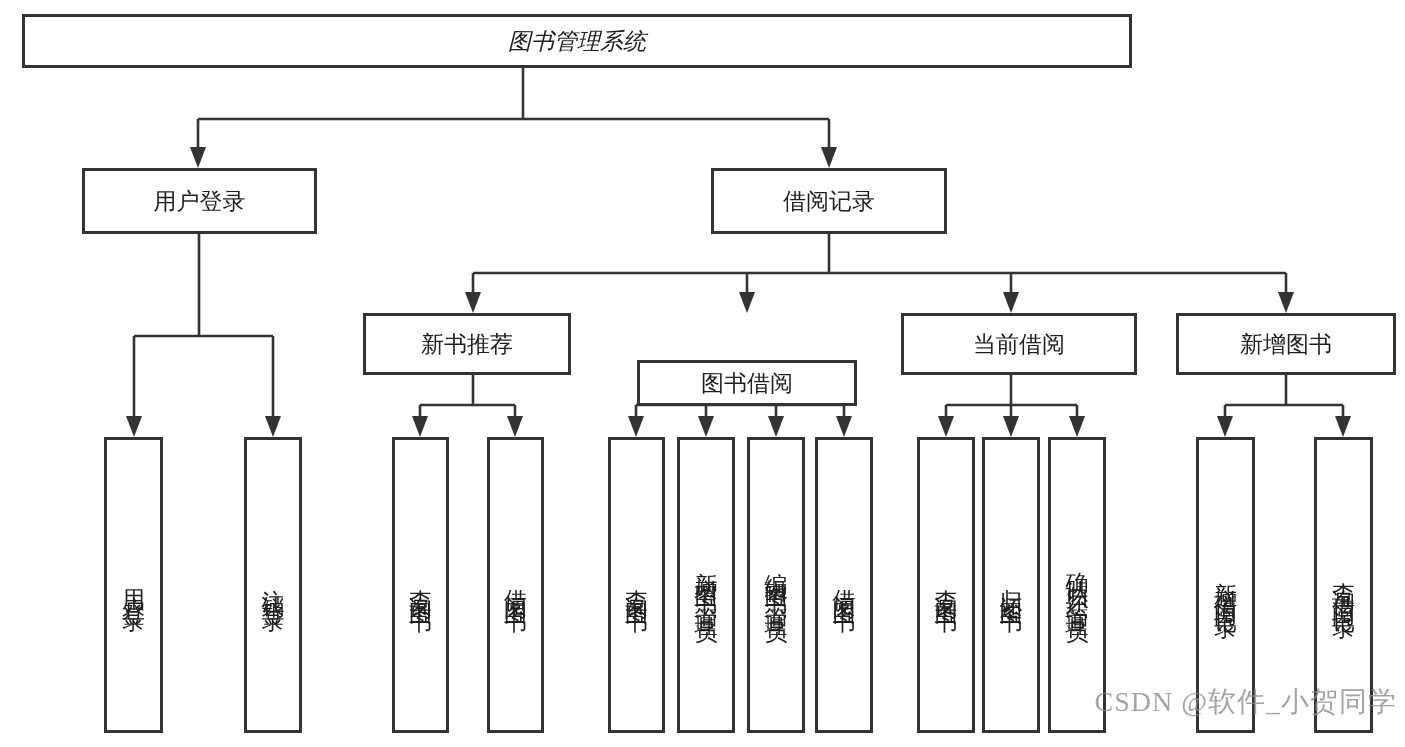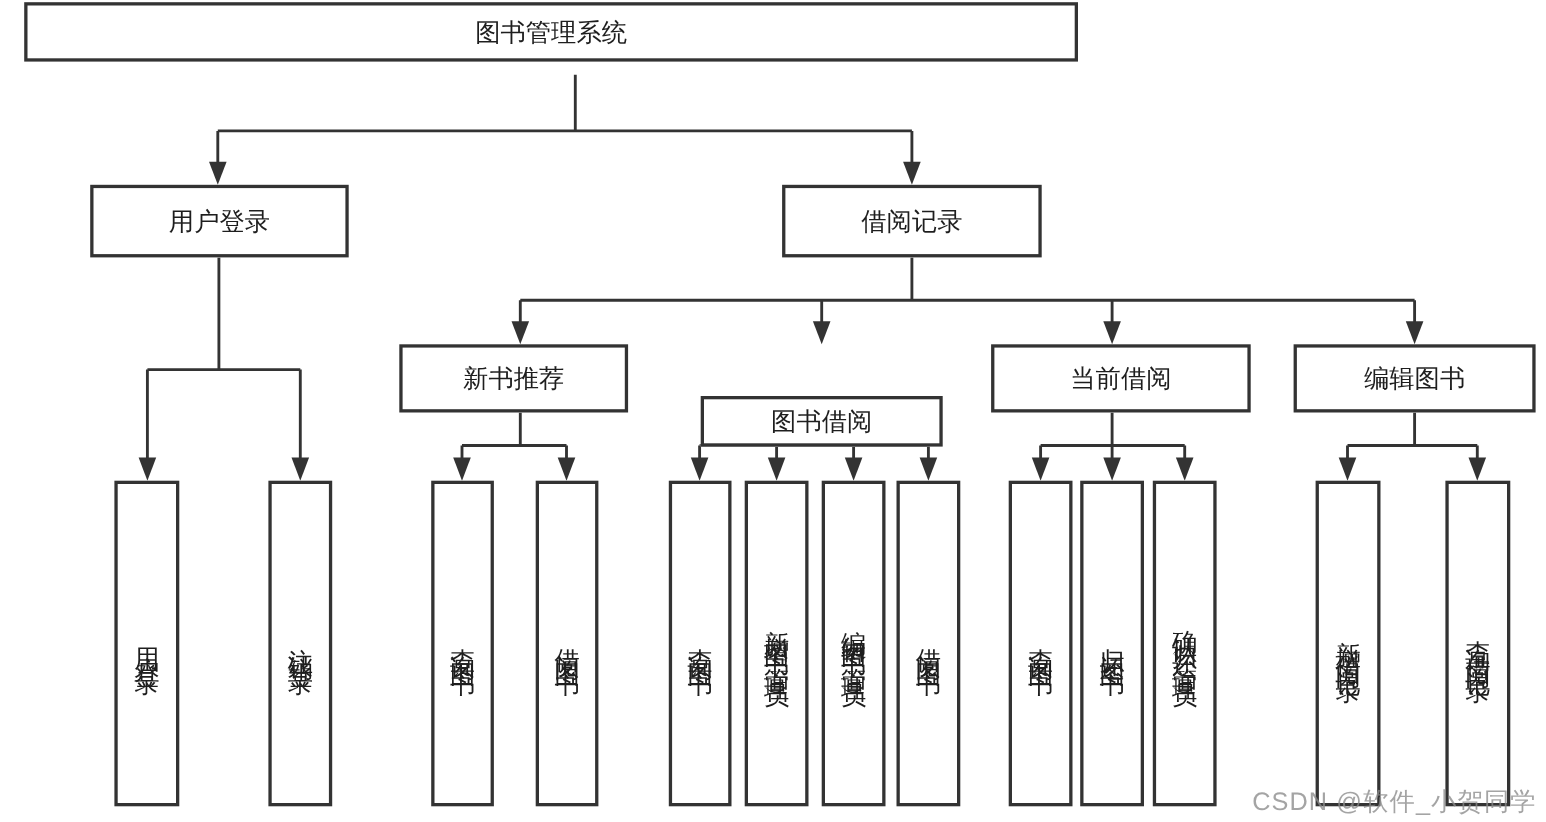--- a/index.html
+++ b/index.html
@@ -28,21 +28,21 @@
     background: #ffffff;
     display: flex;
     align-items: center;
     justify-content: center;
     color: #1e1e1e;
     font-size: 23px;
     z-index: 2;
     white-space: nowrap;
   }
   
-  .node.root          { left: 22px;  top: 2px;  width: 958px; height: 54px; }
+  .node.root          { left: 22px;  top: 14px;  width: 1110px; height: 54px; font-style: italic; }
   .node.user-login    { left: 82px;  top: 168px; width: 235px;  height: 66px; }
   .node.book-mgmt     { left: 711px; top: 168px; width: 236px;  height: 66px; }
   .node.sec-0         { left: 363px; top: 313px; width: 208px;  height: 62px; }
   .node.sec-1         { left: 637px; top: 313px; width: 220px;  height: 46px; margin-top: 47px; }
   .node.sec-2         { left: 901px; top: 313px; width: 236px;  height: 62px; }
   .node.sec-3         { left: 1176px;top: 313px; width: 220px;  height: 62px; }
   
   .node.leaf { top: 437px; height: 296px; }
   .node.leaf span {
     writing-mode: vertical-rl;
@@ -60,26 +60,27 @@
   .leaf.l-bb-borrow { left: 815px;  width: 58px; }
   .leaf.l-cb-query  { left: 917px;  width: 58px; }
   .leaf.l-cb-return { left: 982px;  width: 58px; }
   .leaf.l-cb-confirm{ left: 1048px; width: 58px; }
   .leaf.l-br-add    { left: 1196px; width: 59px; }
   .leaf.l-br-query  { left: 1314px; width: 59px; }
 
   .watermark {
     position: absolute;
     right: 8px;
-    top: 713px;
+    top: 683px;
     z-index: 3;
-    font-size: 23px;
+    font-size: 28px;
     color: rgba(138, 138, 138, 0.78);
     letter-spacing: 1px;
     white-space: nowrap;
+    font-family: Liberation Serif, serif;
   }
 </style>
 </head>
 <body>
 
 <div class="canvas">
 
   <svg class="connectors" width="1405" height="747" viewBox="0 0 1405 747">
     <g stroke="#333333" stroke-width="2.6" fill="none">
 
@@ -134,21 +135,21 @@
   <div class="node sec-0">
     <span>新书推荐</span>
   </div>
   <div class="node sec-1">
     <span>图书借阅</span>
   </div>
   <div class="node sec-2">
     <span>当前借阅</span>
   </div>
   <div class="node sec-3">
-    <span>编辑图书</span>
+    <span>新增图书</span>
   </div>
 
   <div class="node leaf l-login">
     <span>用户登录</span>
   </div>
   <div class="node leaf l-logout">
     <span>注销登录</span>
   </div>
 
   <div class="node leaf l-rec-query">

